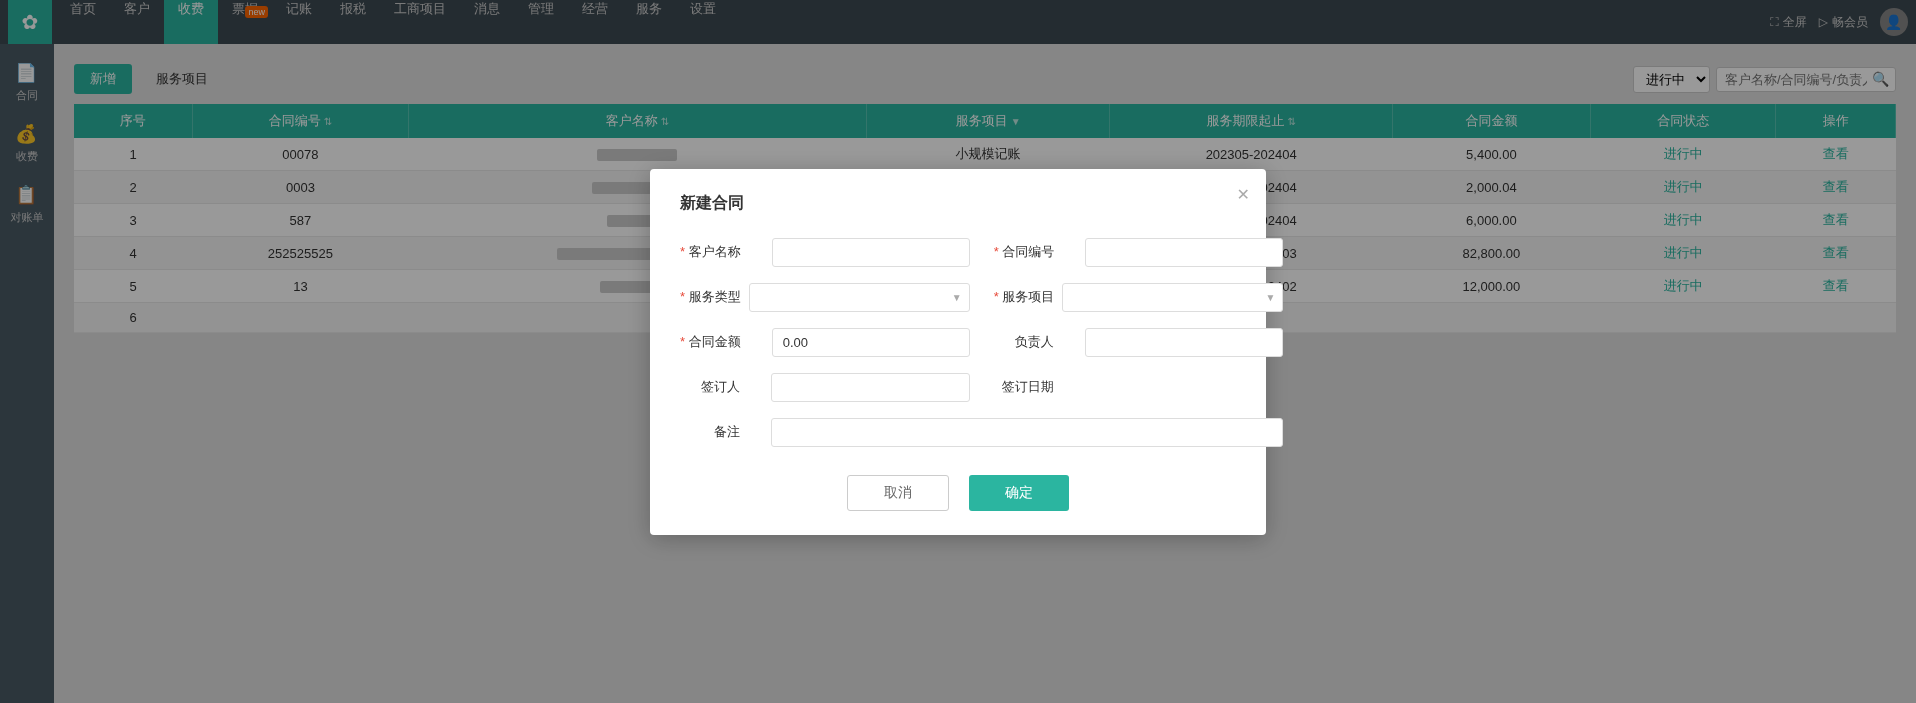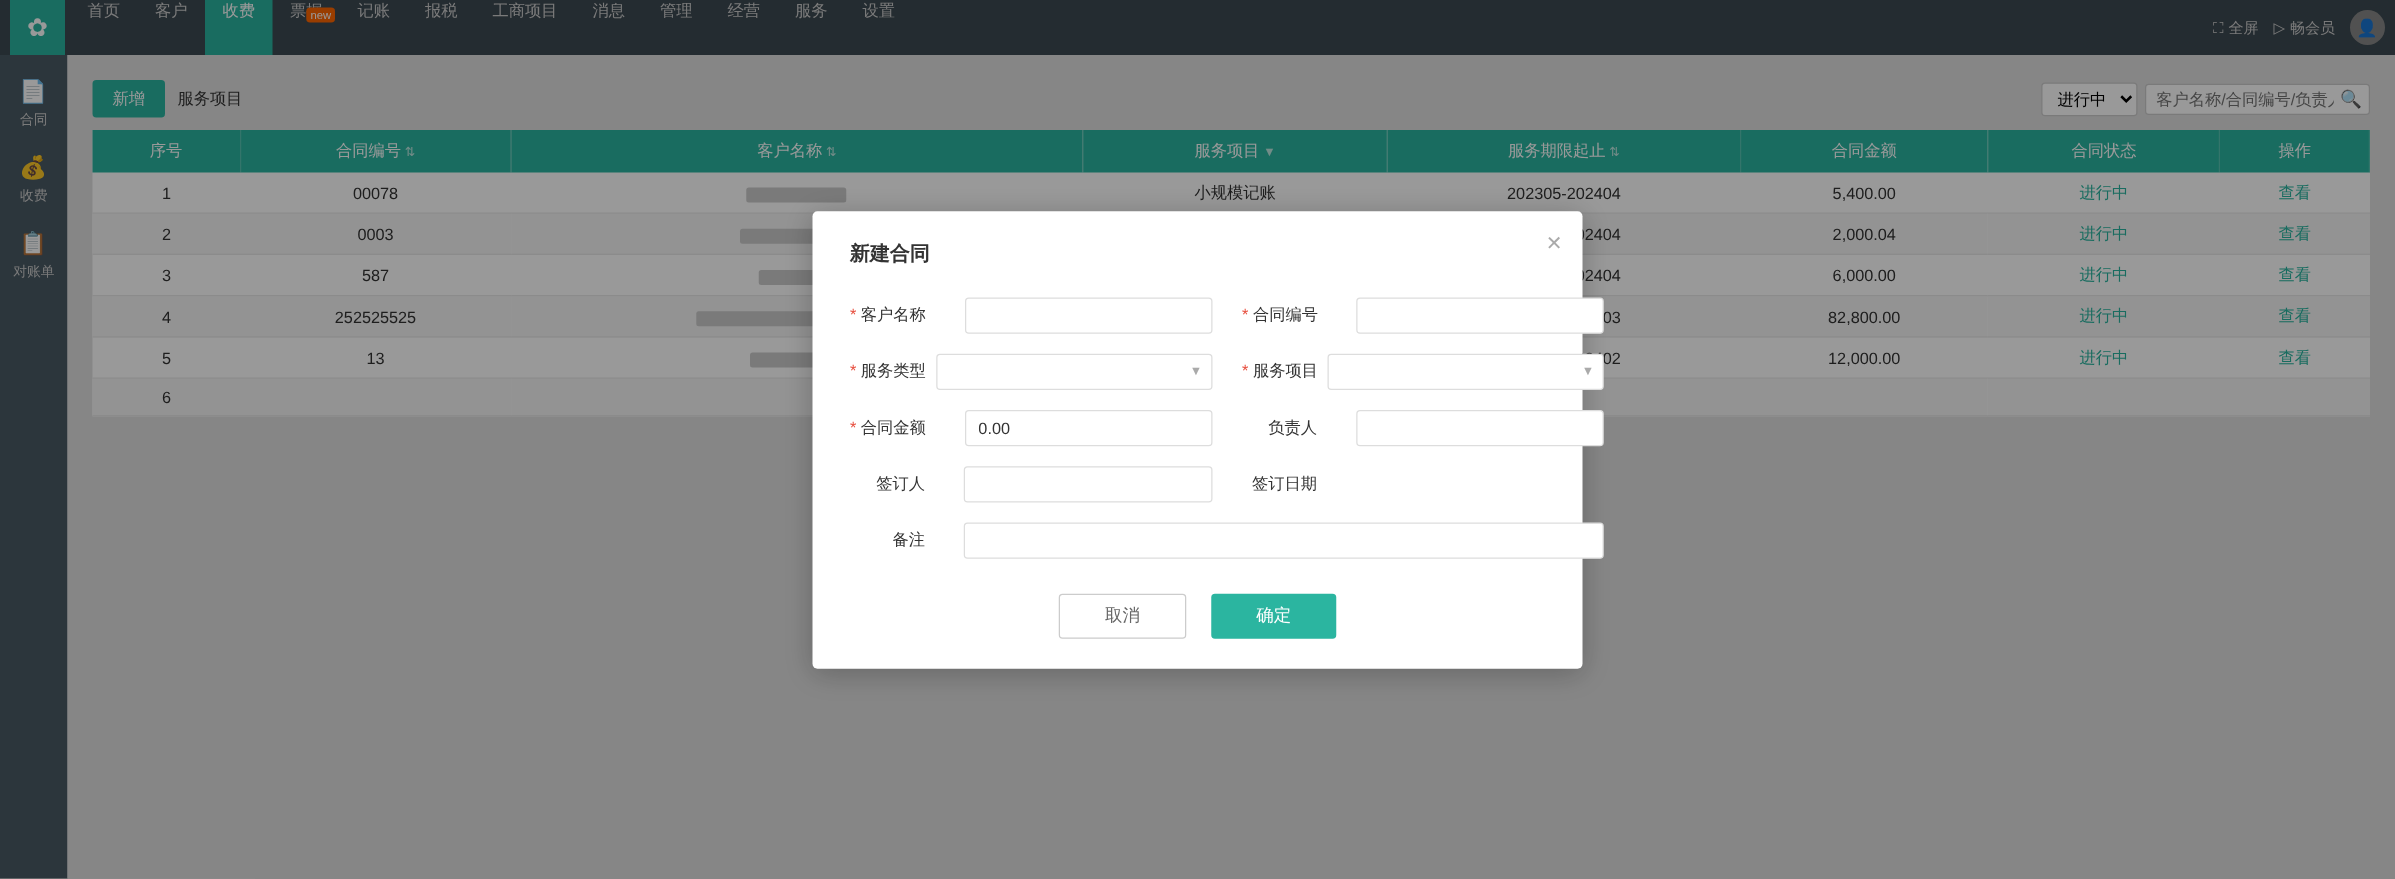--- a/index.html
+++ b/index.html
@@ -126,21 +126,21 @@
       background: #e0e0e0;
       overflow: auto;
       padding: 20px;
       position: relative;
     }
 
     
     .toolbar {
       display: flex;
       align-items: center;
-      gap: 10px;
+      gap: 24px;
       margin-bottom: 10px;
     }
     .btn-new {
       background: #2bb5a0;
       color: #fff;
       border: none;
       padding: 6px 16px;
       border-radius: 3px;
       cursor: pointer;
       font-size: 13px;

